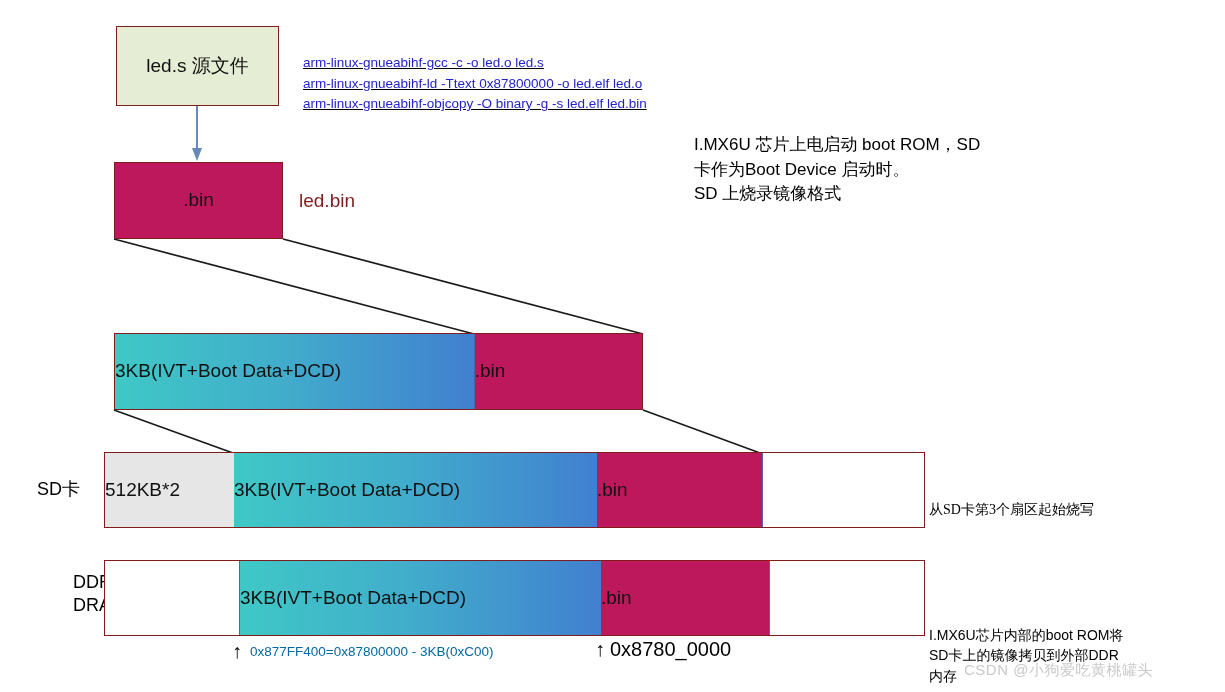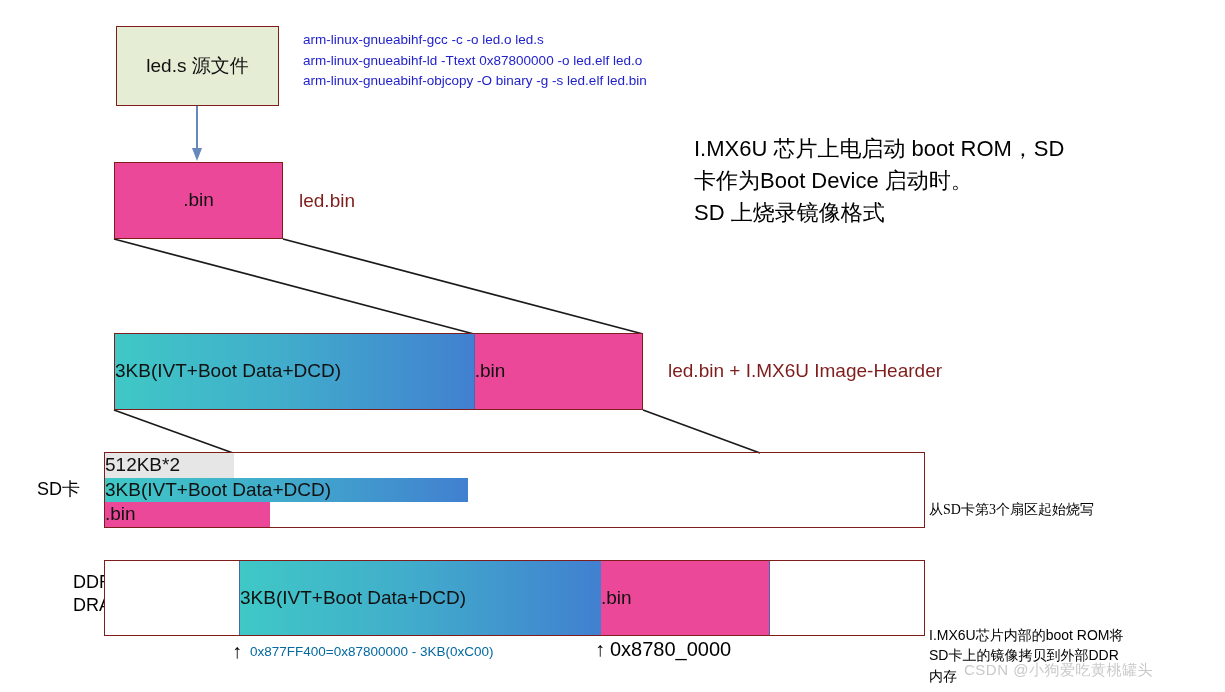--- a/index.html
+++ b/index.html
@@ -31,21 +31,21 @@
     text-align: center;
   }
   .block-label {
     font-size: 19px;
     color: #111111;
     line-height: 1.2;
     white-space: nowrap;
   }
 
   .fill-green  { background: #e6edd5; }
-  .fill-pink   { background: #ec4899; }
+  .fill-pink   { background: #be185d; }
   .fill-gray   { background: #e6e6e6; }
   .fill-white  { background: #ffffff; }
   .fill-teal   { background: linear-gradient(90deg, #3fc8c6 0%, #41aecb 45%, #4180d0 100%); }
 
   
   .seg {
     box-sizing: border-box;
     display: flex;
     align-items: center;
     justify-content: flex-start;
@@ -56,21 +56,21 @@
   .txt {
     white-space: pre;
     line-height: 1.32;
   }
   .cmd-text {
     color: #2222cc;
     font-size: 13.5px;
     line-height: 1.52;
   }
   .note-big {
-    font-size: 22px;
+    font-size: 17px;
     color: #000;
     line-height: 1.45;
   }
   .note-small {
     font-size: 14px;
     color: #000;
     line-height: 1.45;
   }
   .side-label {
     font-size: 18px;
@@ -118,21 +118,21 @@
     <line x1="283" y1="239" x2="643" y2="334" stroke="#1a1a1a" stroke-width="1.7"></line>
 
     <line x1="114" y1="410" x2="233" y2="453" stroke="#1a1a1a" stroke-width="1.7"></line>
     <line x1="643" y1="410" x2="760" y2="453" stroke="#1a1a1a" stroke-width="1.7"></line>
   </svg>
 
   <div class="abs block fill-green" style="left:116px; top:26px; width:163px; height:80px;">
     <span class="block-label">led.s 源文件</span>
   </div>
 
-  <div class="abs" style="left:303px; top:30px; width:420px;">
+  <div class="abs" style="left:303px; top:53px; width:420px;text-decoration:underline;">
     <div class="cmd-text txt">arm-linux-gnueabihf-gcc -c -o led.o led.s</div>
     <div class="cmd-text txt">arm-linux-gnueabihf-ld -Ttext 0x87800000 -o led.elf led.o</div>
     <div class="cmd-text txt">arm-linux-gnueabihf-objcopy -O binary -g -s led.elf led.bin</div>
   </div>
 
   <div class="abs block fill-pink" style="left:114px; top:162px; width:169px; height:77px;">
     <span class="block-label">.bin</span>
   </div>
   <div class="abs caption" style="left:299px; top:190px;">led.bin</div>
 
@@ -143,26 +143,25 @@
   <div class="abs block" style="left:114px; top:333px; width:529px; height:77px; padding:0; display:block;">
     <div style="display:flex; width:100%; height:100%;">
       <div class="seg fill-teal" style="width:360px; height:100%;">
         <span class="block-label">3KB(IVT+Boot Data+DCD)</span>
       </div>
       <div class="seg fill-pink" style="width:169px; height:100%; border-left:1px solid #4a66b0;">
         <span class="block-label">.bin</span>
       </div>
     </div>
   </div>
-  <div class="abs caption" style="left:668px; top:360px;">led.bin +  I.MX6U Image-Hearder</div>
 
   <div class="abs side-label txt" style="left:37px; top:478px;">SD卡</div>
 
   <div class="abs block" style="left:104px; top:452px; width:821px; height:76px; padding:0; display:block;">
-    <div style="display:flex; width:100%; height:100%;flex-direction:column;">
+    <div style="display:flex; width:100%; height:100%;">
       <div class="seg fill-gray" style="width:129px; height:100%;">
         <span class="block-label">512KB*2</span>
       </div>
       <div class="seg fill-teal" style="width:363px; height:100%;">
         <span class="block-label">3KB(IVT+Boot Data+DCD)</span>
       </div>
       <div class="seg fill-pink" style="width:165px; height:100%;">
         <span class="block-label">.bin</span>
       </div>
       <div class="seg fill-white" style="flex:1; height:100%; border-left:1px solid #4a66b0;">

